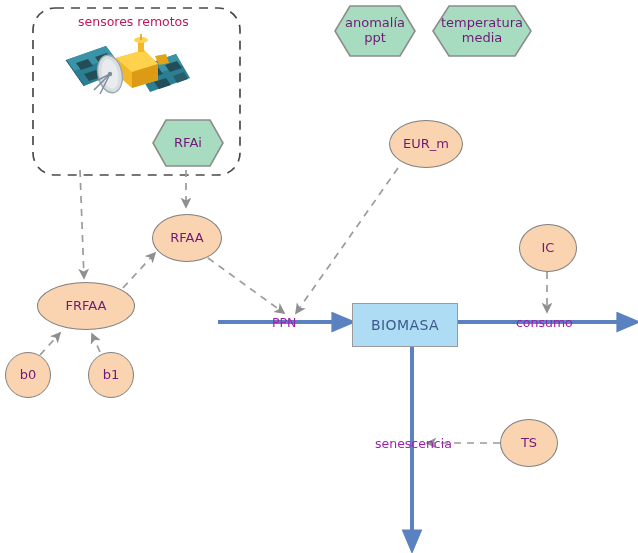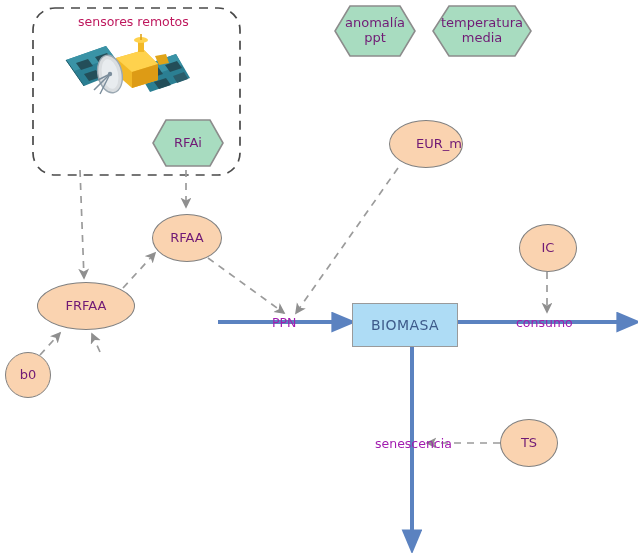--- a/index.html
+++ b/index.html
@@ -216,22 +216,25 @@
   </div>
 
   <div class="node ellipse" style="left:152px; top:214px; width:70px; height:48px;">
     <span>RFAA</span>
   </div>
 
   <div class="node ellipse" style="left:5px; top:352px; width:46px; height:46px;">
     <span>b0</span>
   </div>
 
-
-  <div class="node ellipse" style="left:389px; top:120px; width:74px; height:48px;justify-content:flex-end;">
+  <div class="node ellipse" style="left:88px; top:352px; width:46px; height:46px;">
+    <span>b1</span>
+  </div>
+
+  <div class="node ellipse" style="left:389px; top:120px; width:74px; height:48px;">
     <span>EUR_m</span>
   </div>
 
   <div class="node ellipse" style="left:500px; top:419px; width:58px; height:48px;">
     <span>TS</span>
   </div>
 
   <div class="node ellipse" style="left:519px; top:224px; width:58px; height:48px;">
     <span>IC</span>
   </div>

